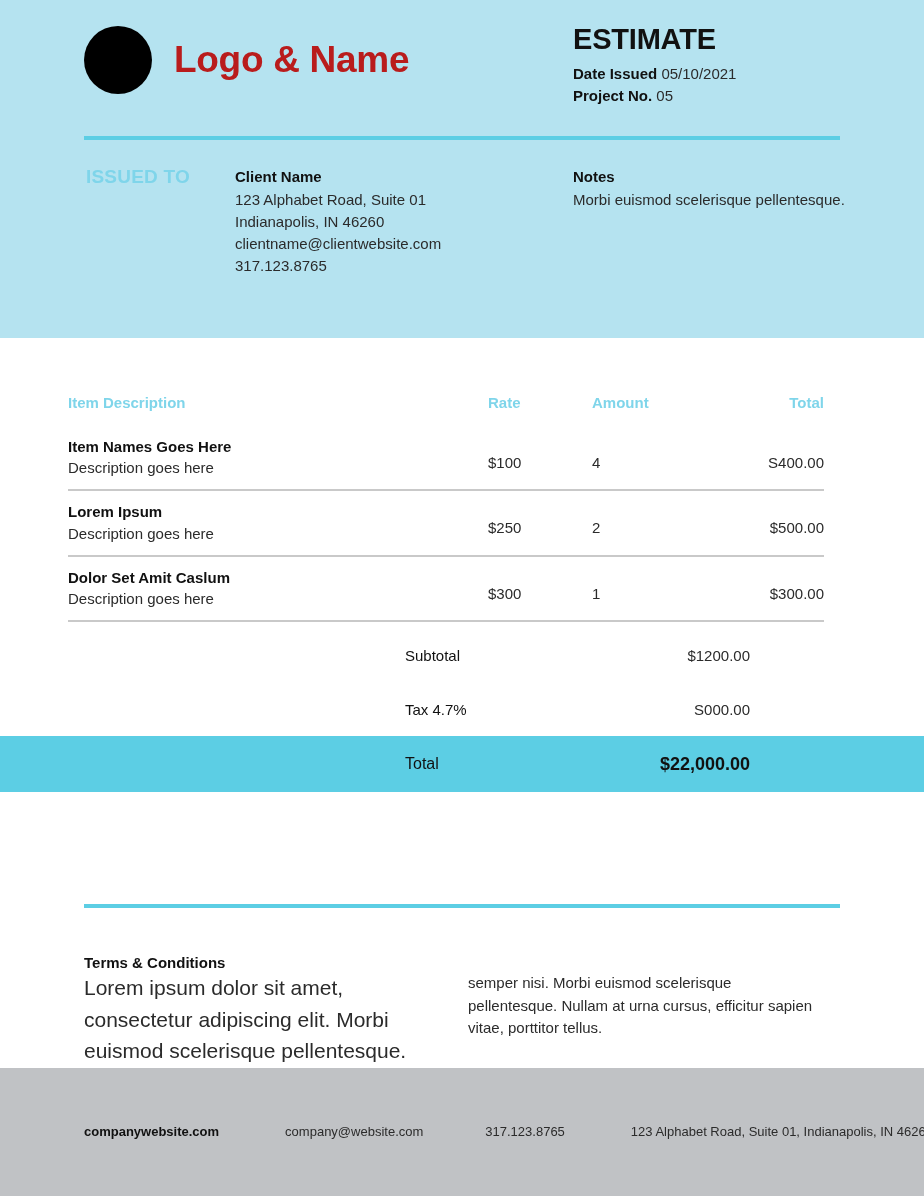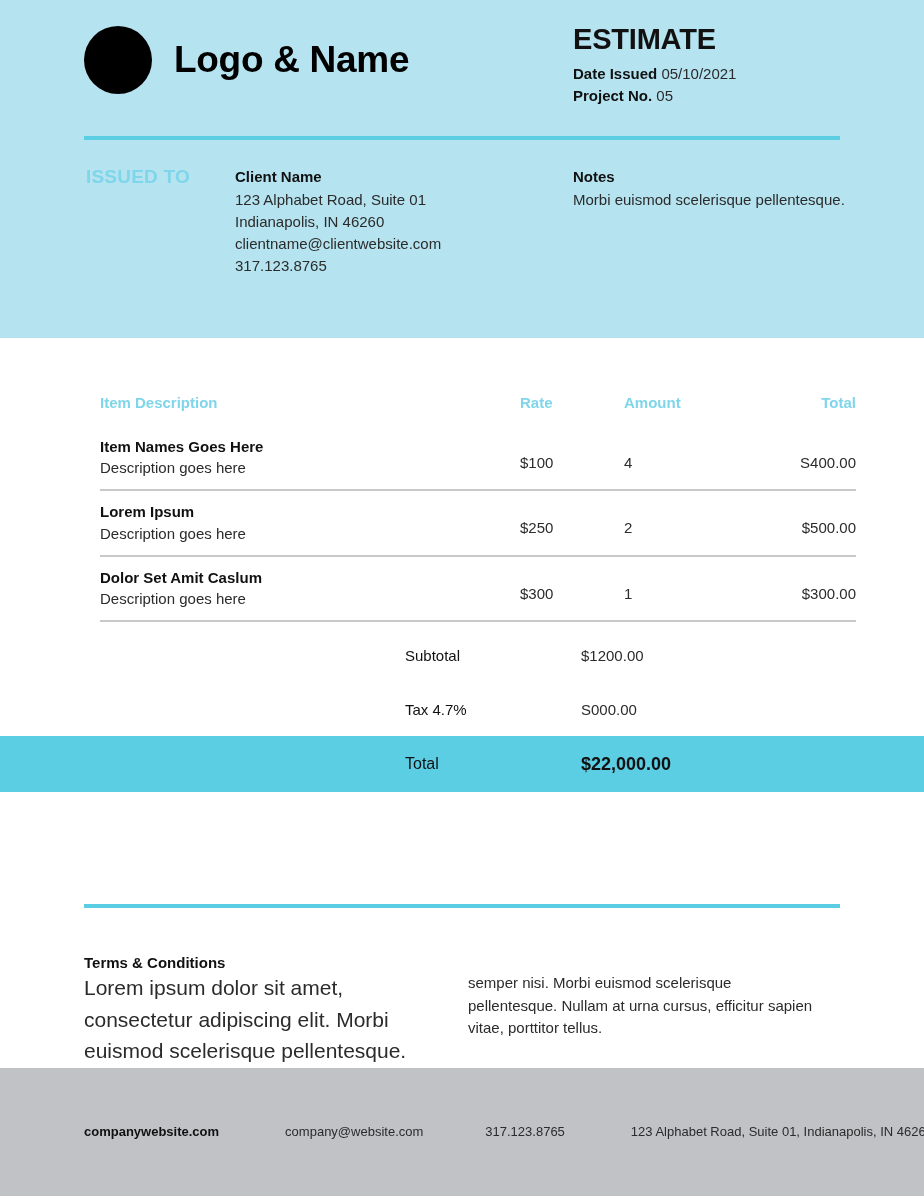--- a/index.html
+++ b/index.html
@@ -46,21 +46,21 @@
     width: 68px;
     height: 68px;
     border-radius: 50%;
     background: #000000;
     flex: none;
   }
   .brand-name {
     font-size: 37px;
     font-weight: bold;
     letter-spacing: -0.3px;
-    color: #000000;
+    color: #b91c1c;
     white-space: nowrap;
   }
 
   .estimate-block {
     position: absolute;
     left: 573px;
     top: 24px;
     width: 300px;
   }
   .estimate-title {
@@ -126,21 +126,21 @@
   }
   .notes-block .notes-title {
     font-weight: bold;
     color: #111111;
     margin-bottom: 1px;
   }
 
   
   .items {
     position: absolute;
-    left: 100px;
+    left: 68px;
     top: 394px;
     width: 756px;
   }
   .item-row {
     display: flex;
     align-items: flex-start;
   }
   .col-desc   { width: 420px; }
   .col-rate   { width: 104px; }
   .col-amount { width: 128px; }
@@ -194,21 +194,21 @@
     width: 176px;
     margin-left: 405px;
     font-size: 15px;
     font-weight: normal;
     color: #111111;
   }
   .total-line .tl-value {
     width: 255px;
     font-size: 15px;
     color: #2b2b2b;
-    text-align: left;
+    text-align: right;
     padding-right: 86px;
     box-sizing: border-box;
   }
   .total-bar {
     background: #5ccee4;
     height: 56px;
   }
   .total-bar .tl-label {
     font-size: 16px;
   }

